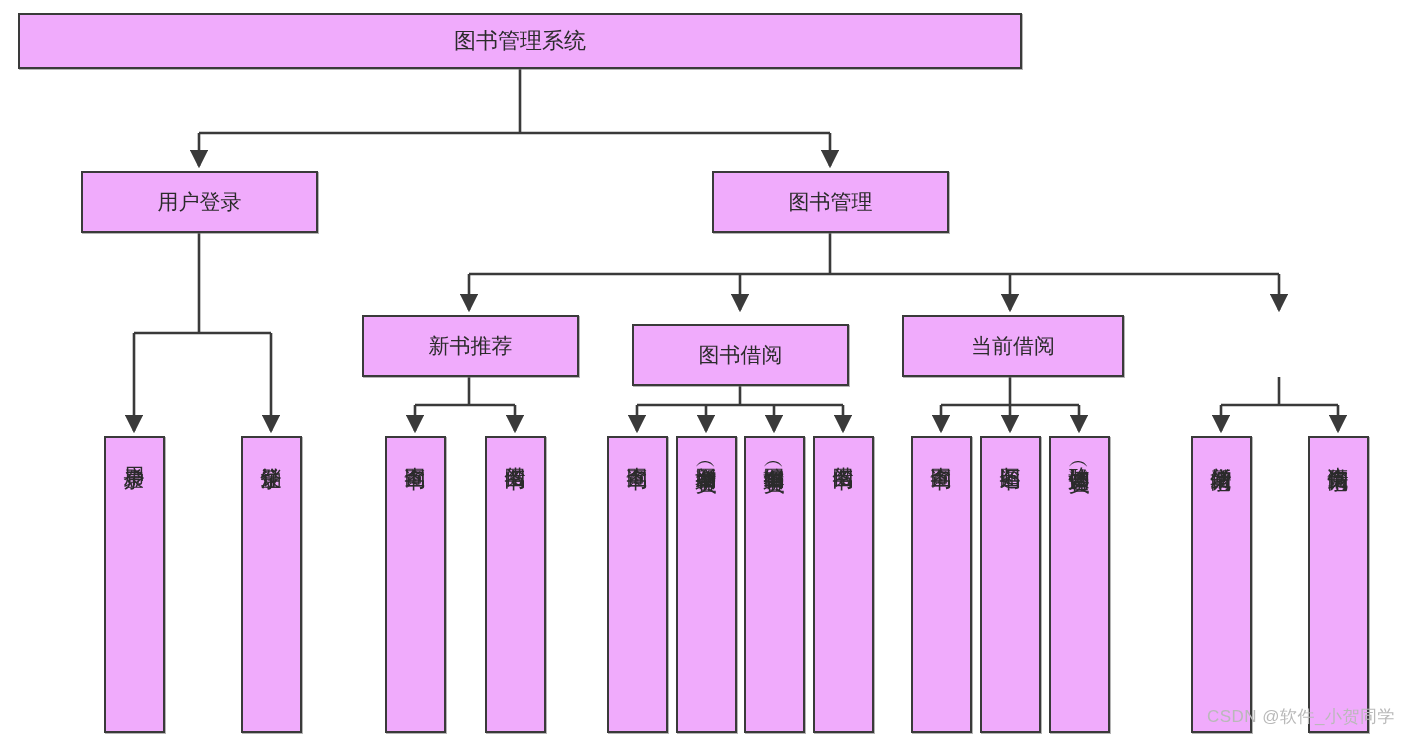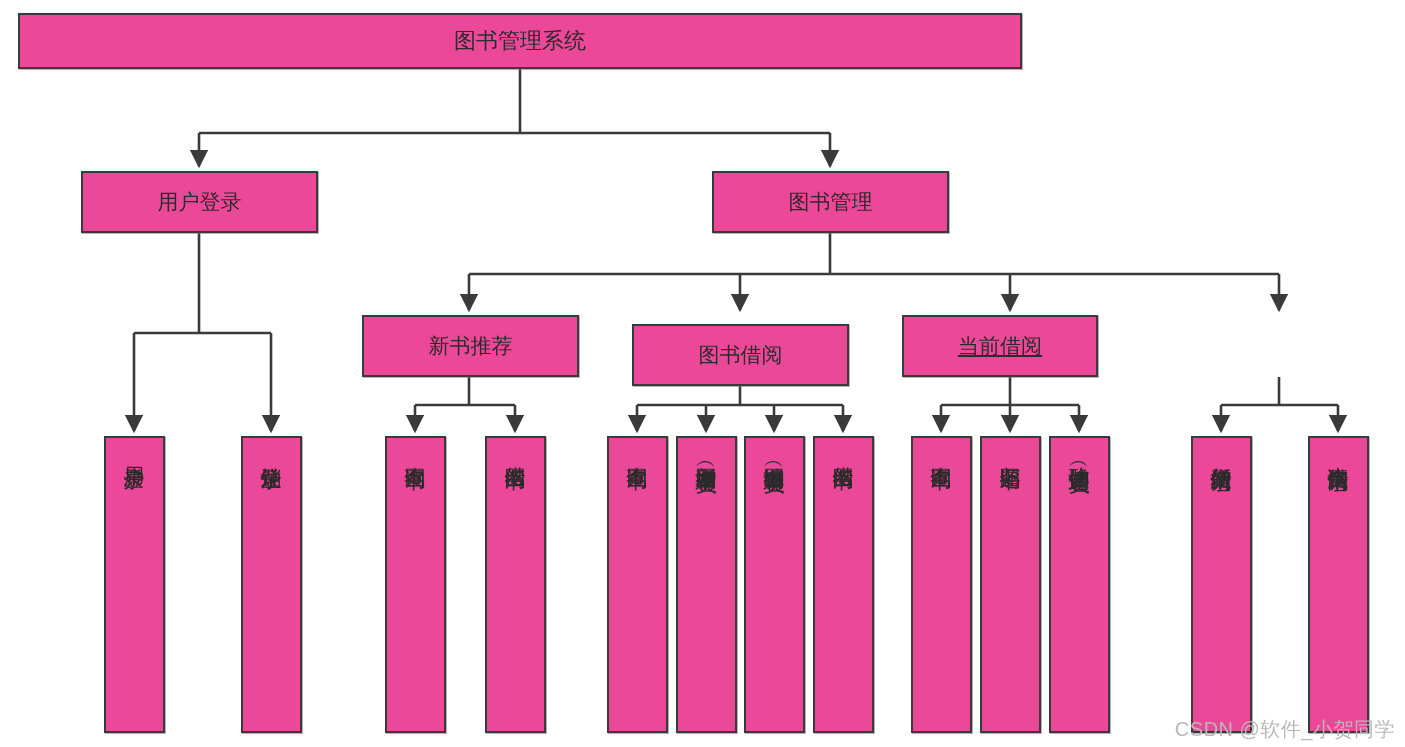--- a/index.html
+++ b/index.html
@@ -22,21 +22,21 @@
     position: absolute;
     left: 0;
     top: 0;
     width: 1405px;
     height: 747px;
     pointer-events: none;
   }
   .node {
     position: absolute;
     box-sizing: border-box;
-    background: #ec4899;
+    background: #f0abfc;
     border: 2px solid #3a3a3a;
     box-shadow: 1px 1px 0 rgba(120,120,120,0.55);
     display: flex;
     align-items: center;
     justify-content: center;
     color: #2b2b2b;
   }
   .node-label {
     display: block;
     text-align: center;
@@ -61,22 +61,22 @@
     writing-mode: vertical-rl;
     text-orientation: upright;
     font-size: 21px;
     letter-spacing: 1px;
     line-height: 1;
     white-space: nowrap;
   }
   #watermark {
     position: absolute;
     right: 10px;
-    bottom: 4px;
-    font-size: 20px;
+    bottom: 19px;
+    font-size: 17px;
     color: #b9b9b9;
     letter-spacing: 0.5px;
     user-select: none;
     margin-left: 40px;
   }
 </style>
 </head>
 <body>
 
 <div id="diagram-canvas">
@@ -145,21 +145,21 @@
   </div>
 
   <div class="node horizontal" style="left:362px; top:315px; width:217px; height:62px;">
     <span class="node-label">新书推荐</span>
   </div>
 
   <div class="node horizontal" style="left:632px; top:324px; width:217px; height:62px;">
     <span class="node-label">图书借阅</span>
   </div>
 
-  <div class="node horizontal" style="left:902px; top:315px; width:196px; height:62px;text-decoration:underline;">
+  <div class="node horizontal" style="left:902px; top:315px; width:222px; height:62px;">
     <span class="node-label">当前借阅</span>
   </div>
 
 
   <div class="node vertical" style="left:104px; top:436px; width:61px; height:297px;">
     <span class="node-label">用户登录</span>
   </div>
 
   <div class="node vertical" style="left:241px; top:436px; width:61px; height:297px;">
     <span class="node-label">注销登录</span>

